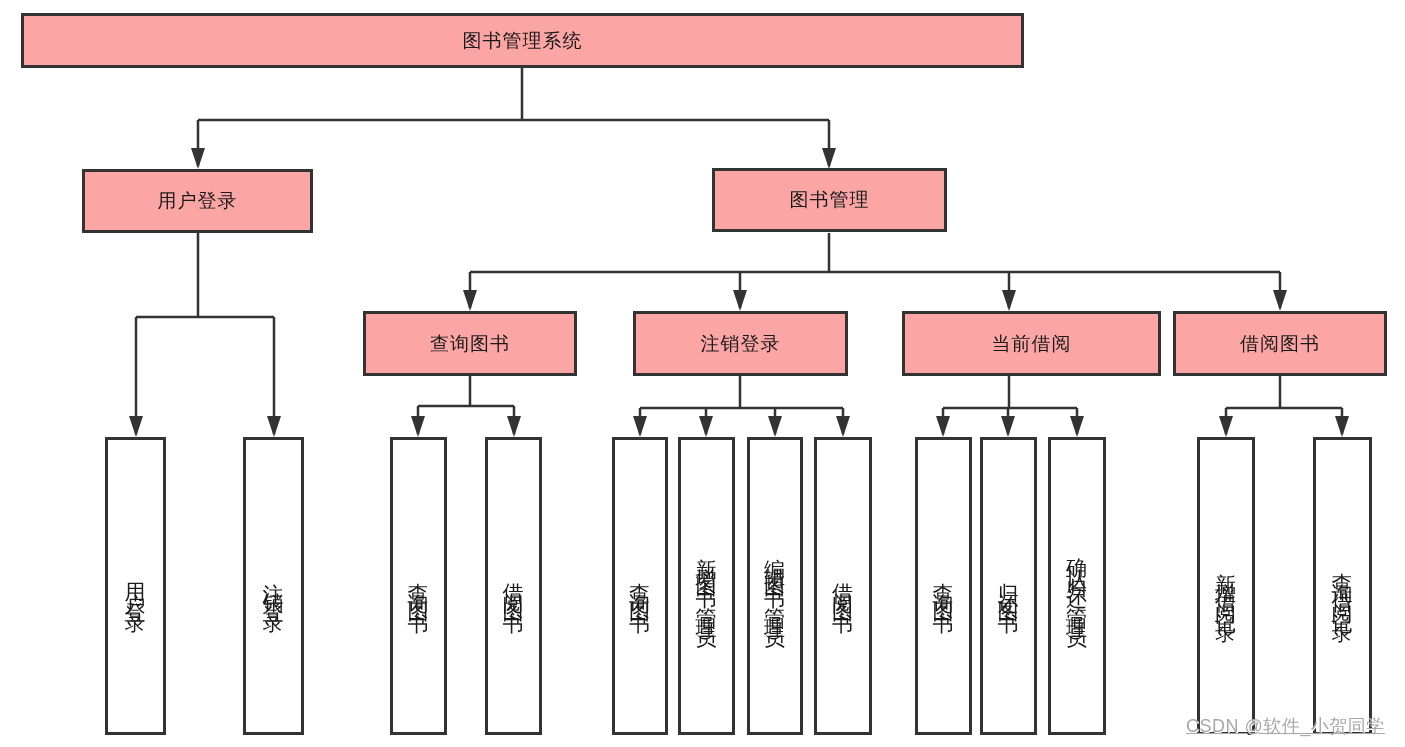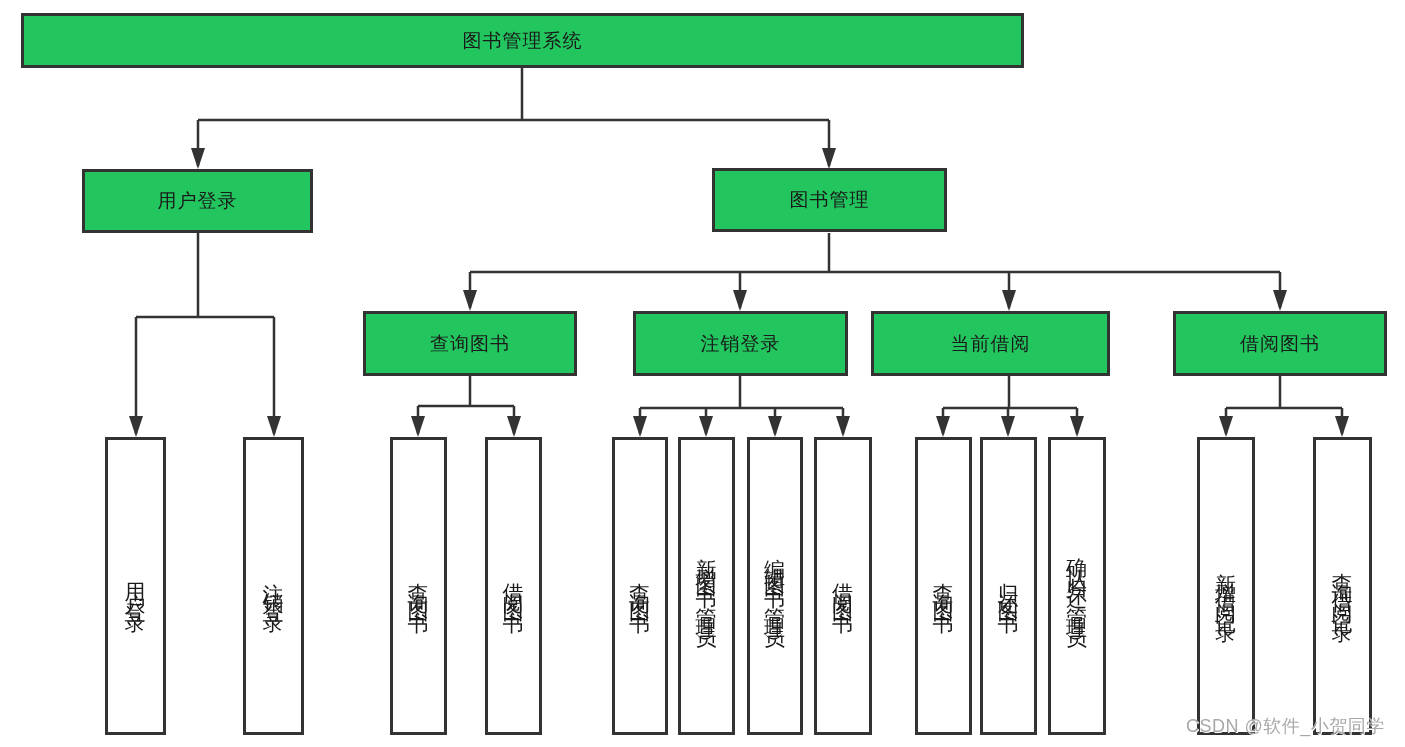--- a/index.html
+++ b/index.html
@@ -30,21 +30,21 @@
     stroke-width: 2.5;
   }
   .wires .ah {
     fill: #333333;
     stroke: none;
   }
   .node {
     position: absolute;
     box-sizing: border-box;
     border: 3px solid #333333;
-    background: #22c55e;
+    background: #fca5a5;
     display: flex;
     align-items: center;
     justify-content: center;
     font-size: 19px;
     letter-spacing: 1px;
     color: #1a1a1a;
     white-space: nowrap;
   }
   .node.lvl2, .node.lvl3 {
     font-size: 19px;
@@ -71,20 +71,21 @@
   .watermark {
     position: absolute;
     left: 1186px;
     top: 714px;
     font-size: 18px;
     color: #a8a8a8;
     letter-spacing: 0.5px;
     white-space: nowrap;
     z-index: 5;
     text-shadow: 1px 1px 0 #ffffff;
+    text-decoration: underline;
   }
 </style>
 </head>
 <body>
 
 <div class="stage">
 
   <svg class="wires" viewBox="0 0 1405 747" xmlns="http://www.w3.org/2000/svg">
 
     <path class="w" d="M522 68 L522 120 M198 120 L829 120 M198 120 L198 166 M829 120 L829 166"></path>
@@ -133,21 +134,21 @@
   <div class="node lvl2" style="left:712px;top:168px;width:235px;height:64px">
     <span>图书管理</span>
   </div>
 
   <div class="node lvl3" style="left:363px;top:311px;width:214px;height:65px">
     <span>查询图书</span>
   </div>
   <div class="node lvl3" style="left:633px;top:311px;width:215px;height:65px">
     <span>注销登录</span>
   </div>
-  <div class="node lvl3" style="left:871px;top:311px;width:239px;height:65px">
+  <div class="node lvl3" style="left:902px;top:311px;width:259px;height:65px">
     <span>当前借阅</span>
   </div>
   <div class="node lvl3" style="left:1173px;top:311px;width:214px;height:65px">
     <span>借阅图书</span>
   </div>
 
   <div class="vnode" style="left:105px;width:61px">
     <span class="vt">用户登录</span>
   </div>
   <div class="vnode" style="left:243px;width:61px">

